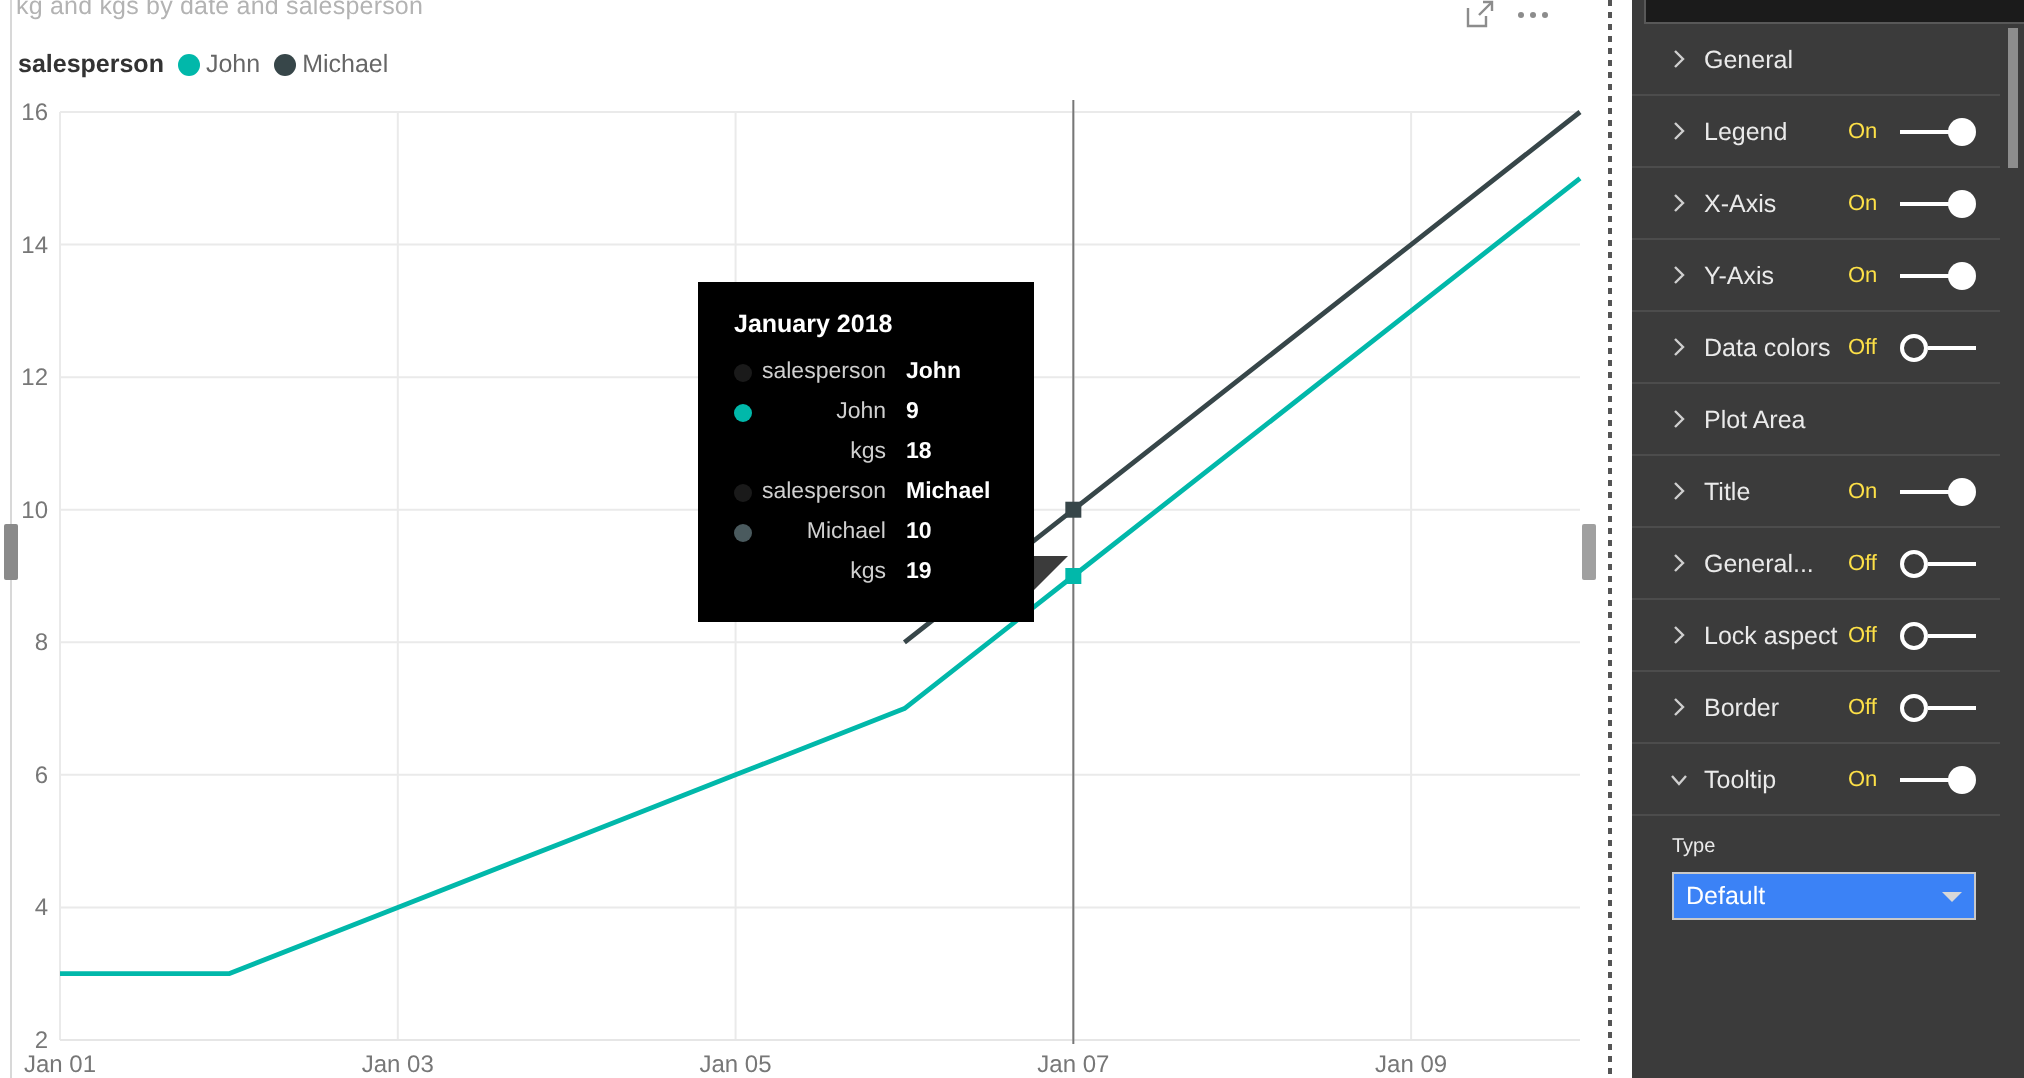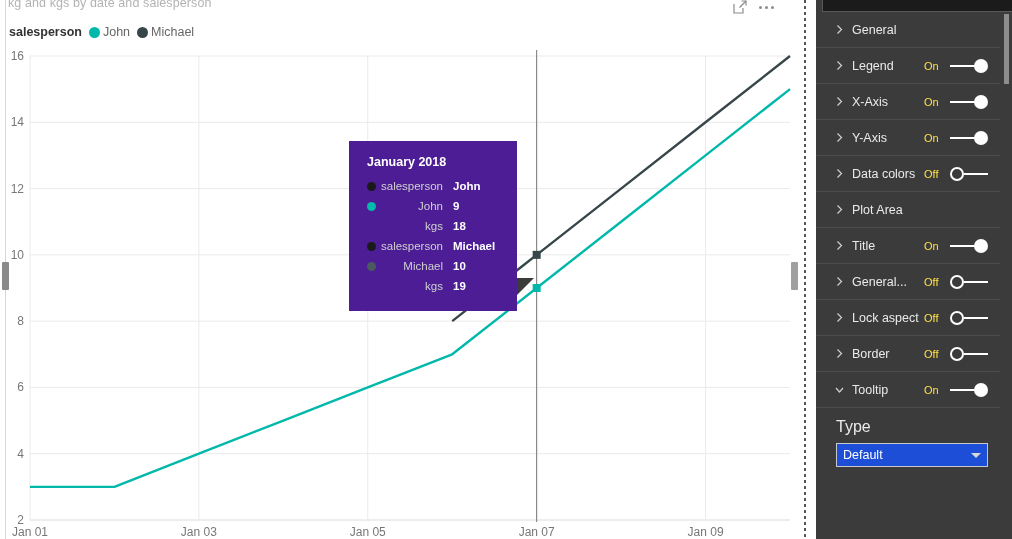--- a/index.html
+++ b/index.html
@@ -60,21 +60,21 @@
     width: 796px; height: 495px;
   }
   #plot svg { display:block; }
 
   .ytick, .xtick { font-size: 12px; fill: #777; font-family: "Liberation Sans", sans-serif; }
 
   
   #tooltip {
     position: absolute; left: 349px; top: 141px;
     width: 168px; height: 170px;
-    background: #4c1d95;
+    background: #000000;
     color: #e6e6e6;
     padding: 14px 16px 10px 18px;
     font-size: 12px;
     z-index: 20;
   }
   #tooltip-pointer {
     position: absolute; left: 517px; top: 278px;
     width: 0; height: 0;
     border-top: 17px solid #3b3b3b;
     border-right: 17px solid transparent;
@@ -148,24 +148,24 @@
   .toggle.off .track { left: 14px; width: 24px; }
   .toggle.off .knob { left: 0; background: transparent; border: 2px solid #ffffff; }
 
   .toggle.blank { visibility: hidden; }
   .state.blank { visibility: hidden; }
 
   
   #tooltip-section {
     padding: 10px 0 0 20px;
   }
-  #type-label { font-size: 16px; color: #eaeaea; margin-bottom: 7px; }
+  #type-label { font-size: 10px; color: #eaeaea; margin-bottom: 7px; }
   #type-select {
     width: 152px; height: 24px;
-    background: #1d4ed8; border: 1px solid #c8c8c8;
+    background: #3b82f6; border: 1px solid #c8c8c8;
     display: flex; align-items: center; padding: 0 6px;
     font-size: 12.5px; color: #ffffff;
   }
   #type-value { flex: 1; }
   #type-caret { width: 0; height: 0; border-left: 5px solid transparent; border-right: 5px solid transparent; border-top: 5px solid #d8d8d8; }
 
   #pane-scrollbar {
     position: absolute; right: 3px; top: 2px; width: 5px; height: 70px;
     background: #8d8d8d;
   }

